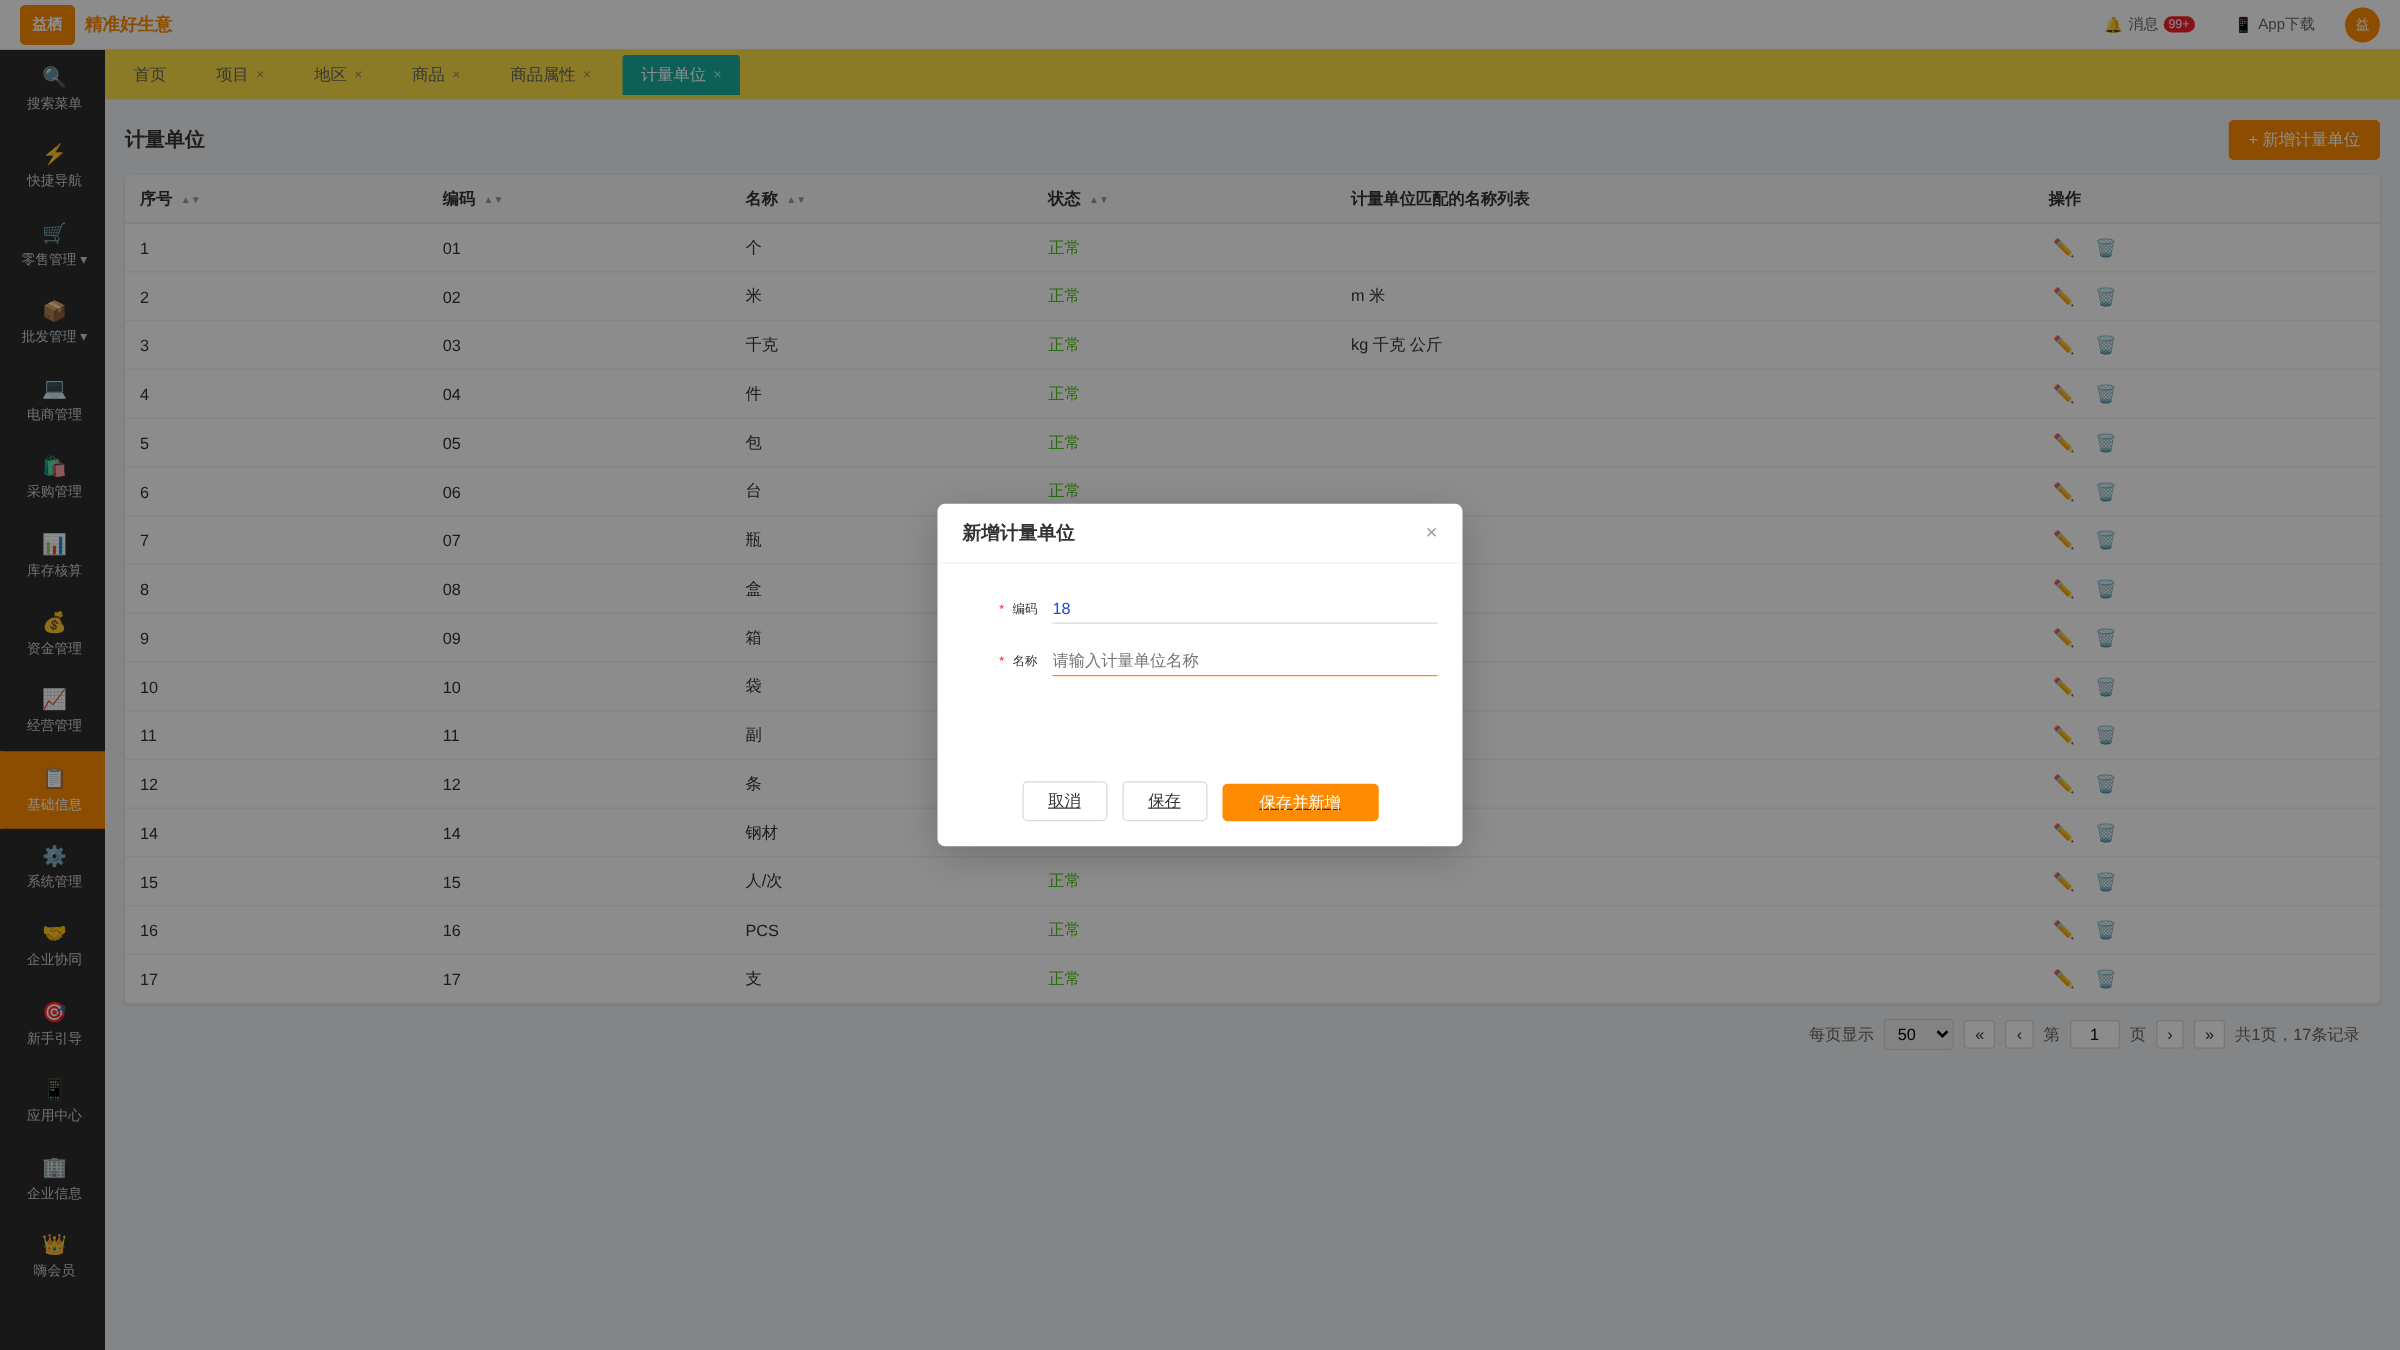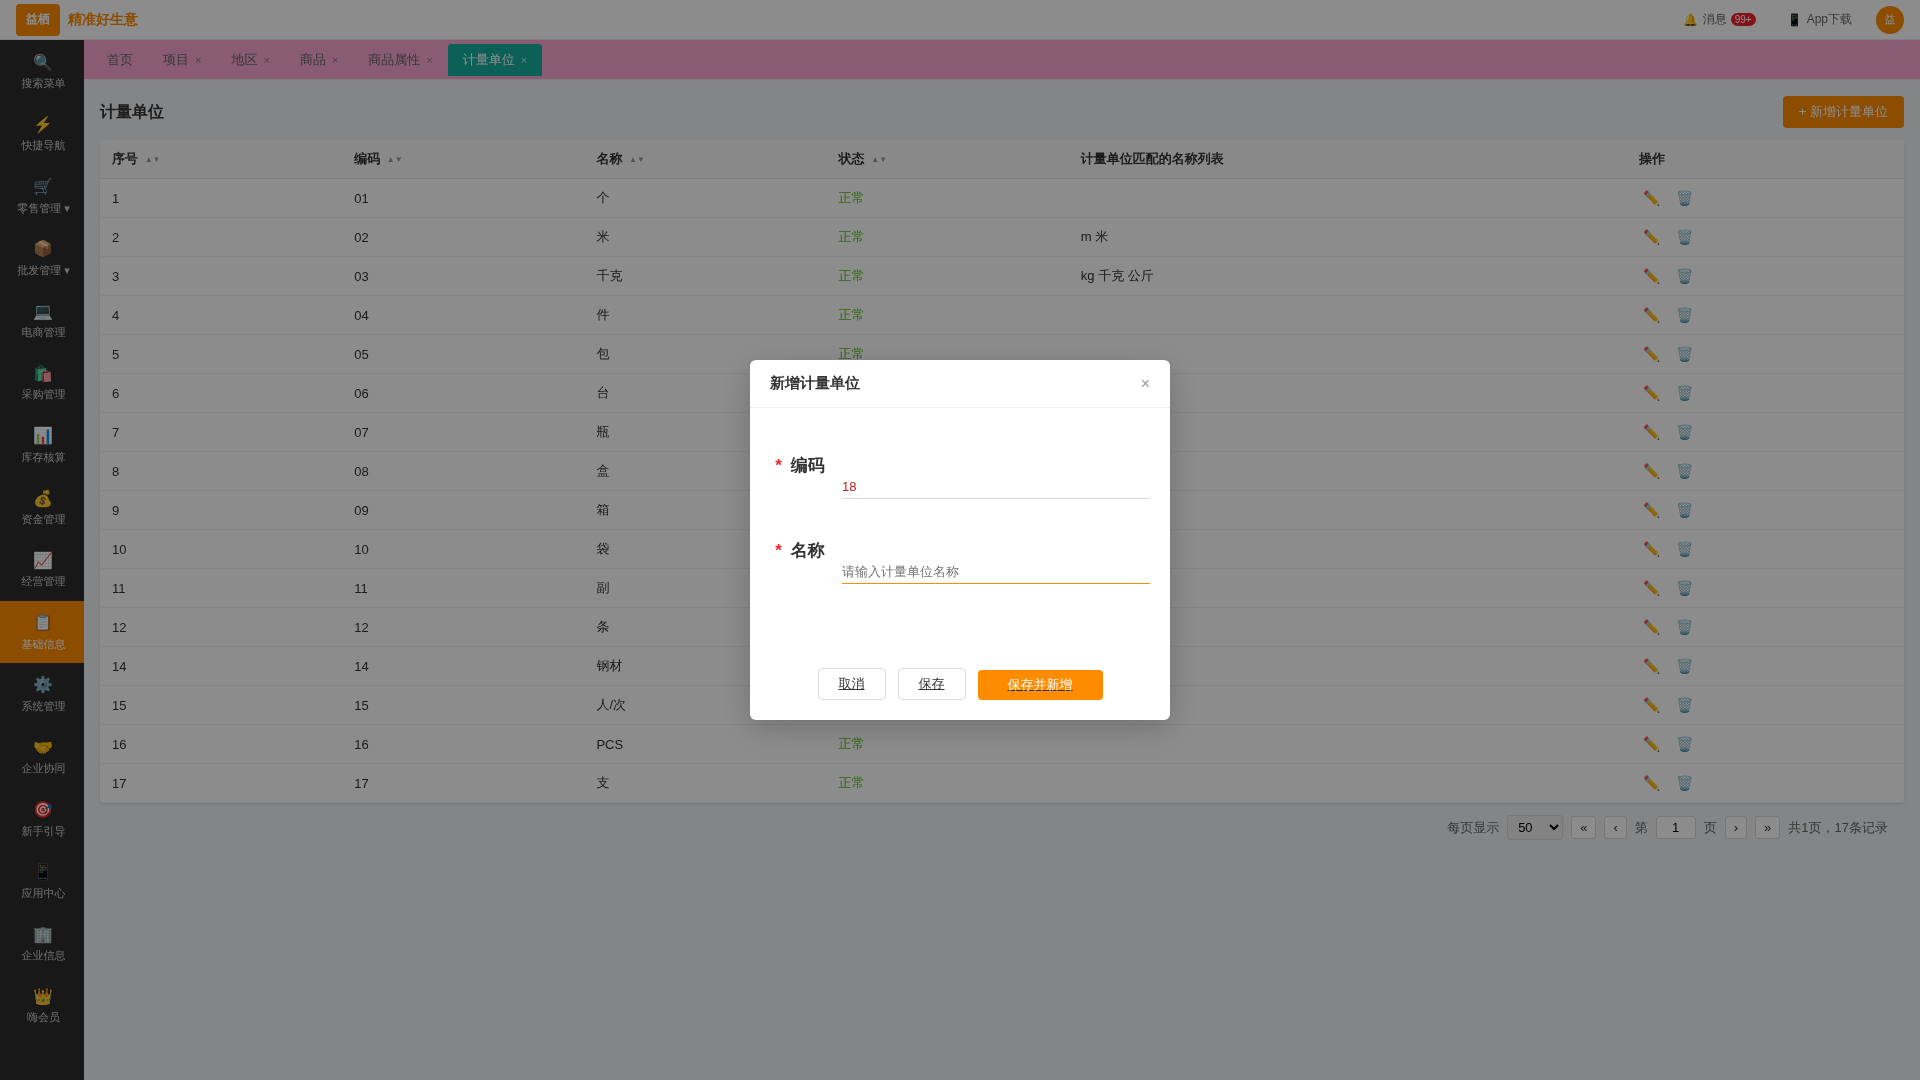--- a/index.html
+++ b/index.html
@@ -117,28 +117,28 @@
     .content-area {
       flex: 1;
       display: flex;
       flex-direction: column;
       overflow: hidden;
       background: #f0f2f5;
     }
 
     
     .tab-bar {
-      background: #f9a8d4;
+      background: #fde047;
       border-bottom: 1px solid #e8e8e8;
       display: flex;
       align-items: center;
       padding: 0 8px;
       height: 40px;
       flex-shrink: 0;
-      gap: 0;
+      gap: 10px;
     }
     .tab {
       display: flex;
       align-items: center;
       gap: 6px;
       padding: 6px 14px;
       border-radius: 3px 3px 0 0;
       cursor: pointer;
       font-size: 13px;
       color: #666;
@@ -318,39 +318,37 @@
     .dialog-body {
       padding: 24px 20px 16px;
     }
     .form-row {
       display: flex;
       align-items: center;
       margin-bottom: 18px;
       gap: 12px;
     }
     .form-label {
-      font-size: 17px;
+      font-size: 10px;
       color: #333;
       min-width: 60px;
-      text-align: center;
-      font-weight: bold;
+      text-align: right;
     }
     .form-label .required {
       color: #f5222d;
       margin-right: 4px;
     }
     .form-input {
       flex: 1;
       border: none;
       border-bottom: 1px solid #d9d9d9;
       padding: 4px 0;
       font-size: 13px;
       outline: none;
-      color: #b91c1c;
-      margin-top: 43px;
+      color: #1d4ed8;
     }
     .form-input.active-input {
       border-bottom-color: #ff8c00;
     }
     .dialog-footer {
       display: flex;
       align-items: flex-end;
       justify-content: center;
       gap: 12px;
       padding: 12px 20px 20px;

